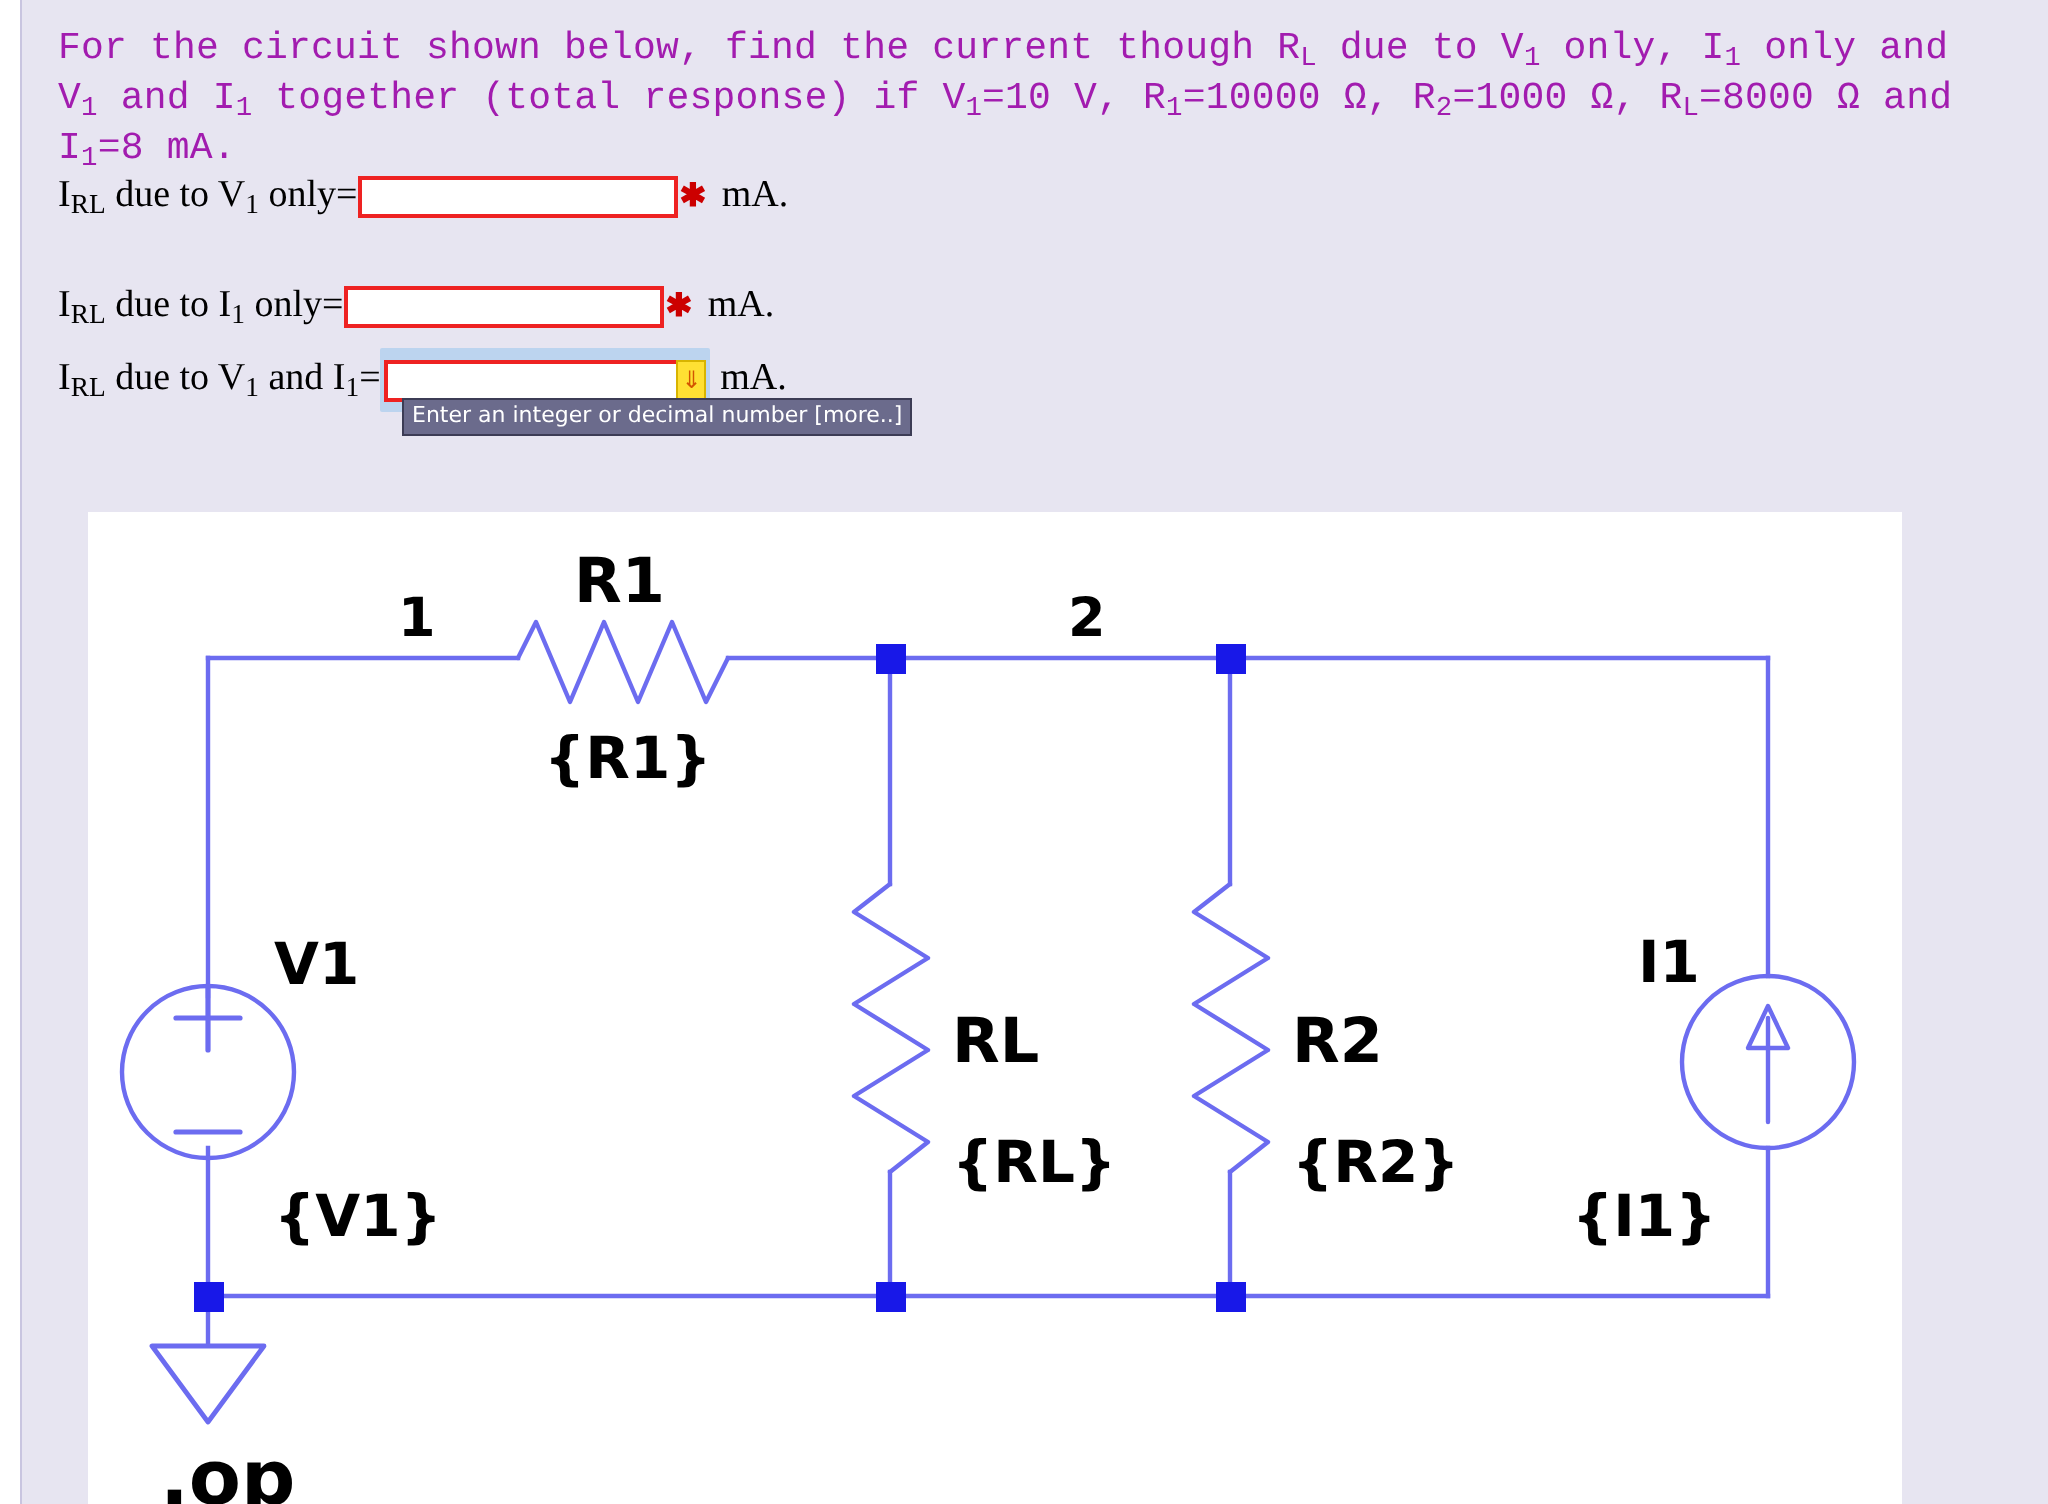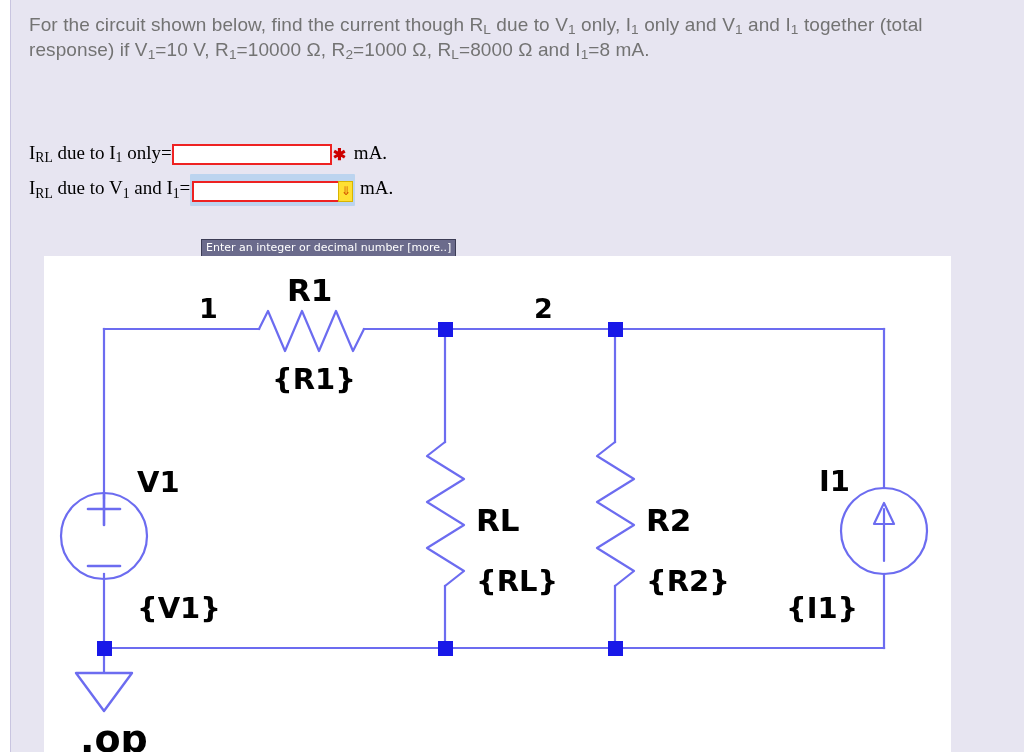--- a/index.html
+++ b/index.html
@@ -29,24 +29,24 @@
     height: 752px;
     background: #e7e5f1;
     border-left: 1px solid #c9c5e0;
     box-sizing: border-box;
   }
   .question-text {
     position: absolute;
     left: 18px;
     top: 12px;
     width: 975px;
-    font-family: Liberation Sans, sans-serif;
+    font-family: Liberation Mono, monospace;
     font-size: 19px;
     line-height: 25px;
-    color: #737373;
+    color: #a21caf;
     letter-spacing: 0.1px;
   }
   sub {
     font-size: 0.72em;
     vertical-align: -0.25em;
     line-height: 0;
   }
   .answer-row {
     position: absolute;
     left: 18px;
@@ -113,21 +113,20 @@
   .tooltip {
     position: absolute;
     background: #6b6b8c;
     border: 1px solid #3c3c55;
     color: #ffffff;
     font-family: "DejaVu Sans", sans-serif;
     font-size: 11px;
     line-height: 14px;
     padding: 1px 4px 2px 4px;
     white-space: nowrap;
-    margin-top: 40px;
   }
 
   
   .circuit-panel {
     position: absolute;
     left: 33px;
     top: 256px;
     width: 907px;
     height: 496px;
     background: #ffffff;
@@ -138,20 +137,23 @@
 </head>
 <body>
 
 <div id="page">
   <div class="content-area">
 
     <div class="question-text">
       <span>For the circuit shown below, find the current though R</span><sub>L</sub><span> due to V</span><sub>1</sub><span> only, I</span><sub>1</sub><span> only and V</span><sub>1</sub><span> and I</span><sub>1</sub><span> together (total response) if V</span><sub>1</sub><span>=10 V, R</span><sub>1</sub><span>=10000 Ω, R</span><sub>2</sub><span>=1000 Ω, R</span><sub>L</sub><span>=8000 Ω and I</span><sub>1</sub><span>=8 mA.</span>
     </div>
 
+    <div class="answer-row" style="top:84px;">
+      <span class="label-part">I</span><sub>RL</sub><span class="label-part"> due to V</span><sub>1</sub><span class="label-part"> only=</span><input class="ans-input" type="text" style="width: 160px;" value=""><span class="req-star">✱</span><span class="unit-text"> mA.</span>
+    </div>
 
     <div class="answer-row" style="top:139px;">
       <span class="label-part">I</span><sub>RL</sub><span class="label-part"> due to I</span><sub>1</sub><span class="label-part"> only=</span><input class="ans-input" type="text" style="width: 160px;" value=""><span class="req-star">✱</span><span class="unit-text"> mA.</span>
     </div>
 
     <div class="answer-row" style="top:174px;">
       <span class="label-part">I</span><sub>RL</sub><span class="label-part"> due to V</span><sub>1</sub><span class="label-part"> and I</span><sub>1</sub><span class="label-part">=</span><span class="focus-wrap"><input class="ans-input" type="text" style="width: 148px;" value=""><span class="dropdown-btn">⇓</span></span><span class="unit-text"> mA.</span>
       <span class="tooltip" style="left:172px; top:25px;">Enter an integer or decimal number [more..]</span>
     </div>
 

